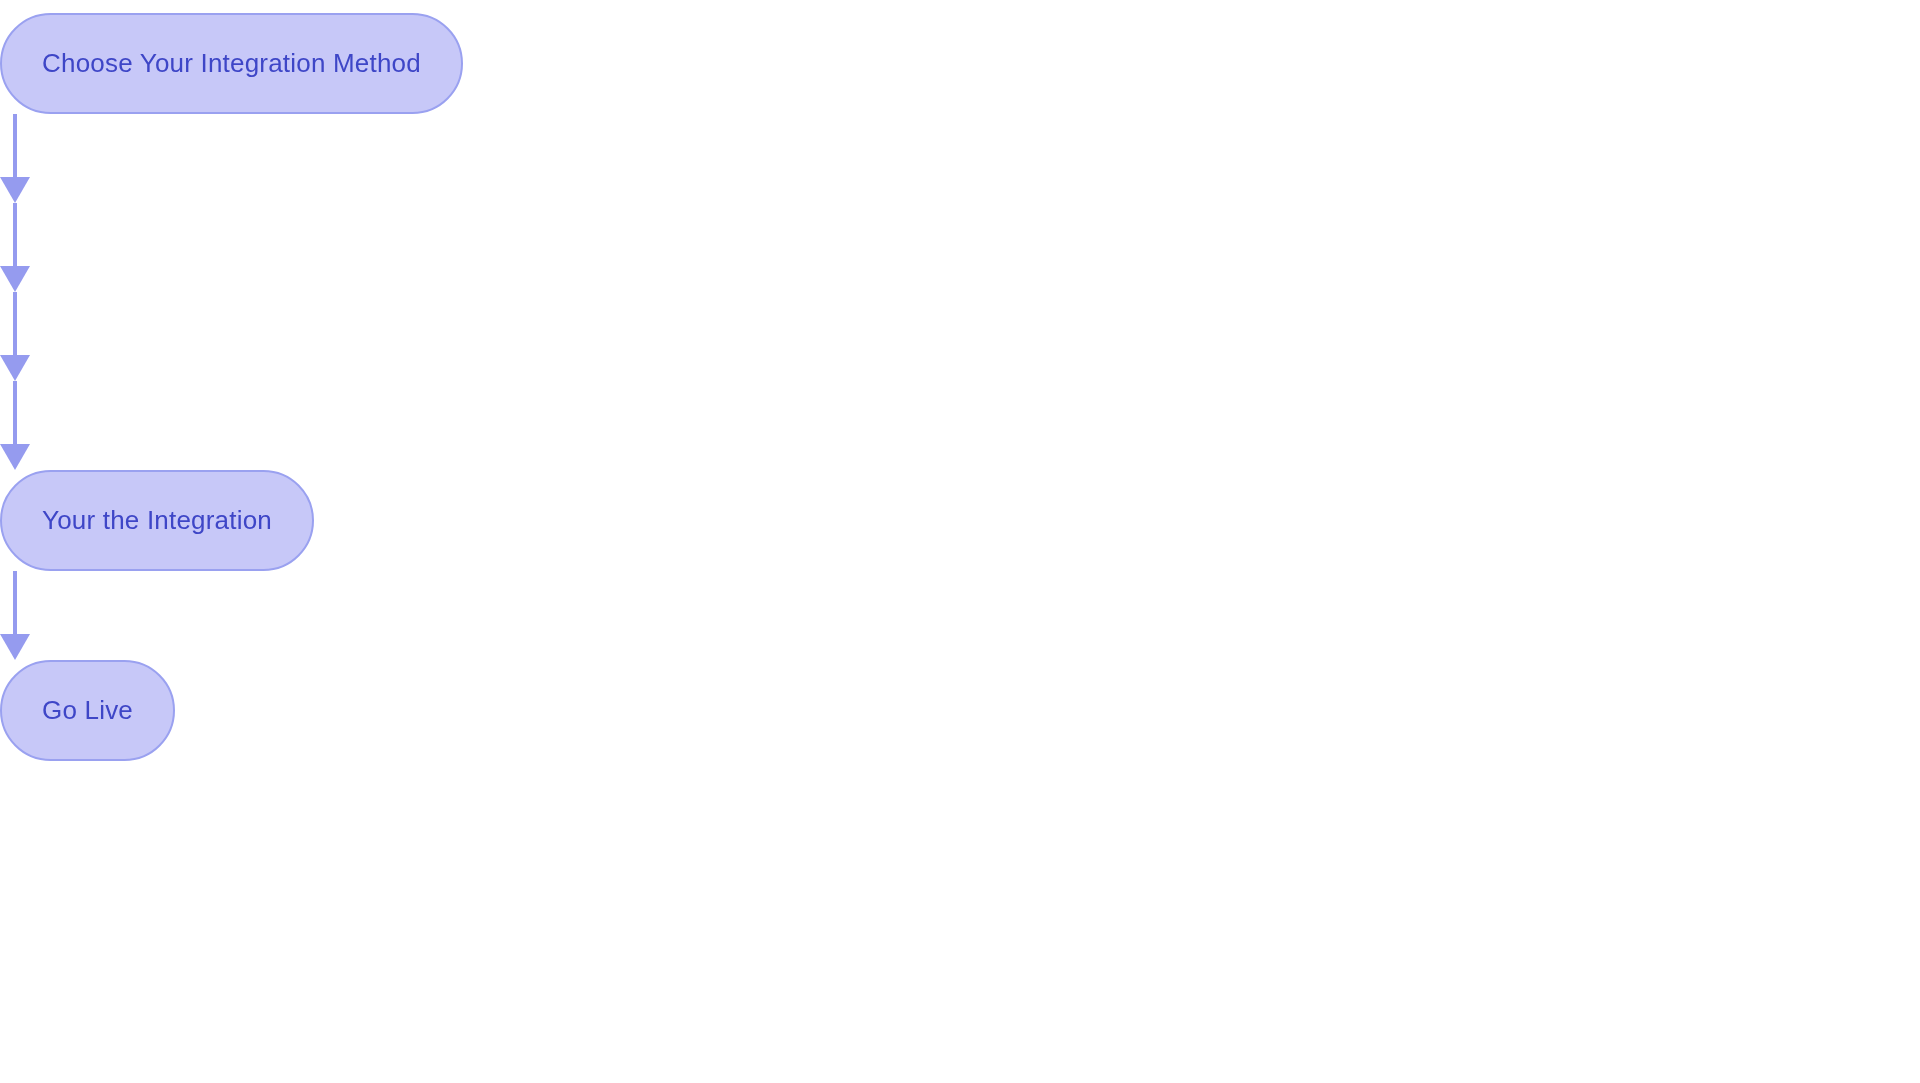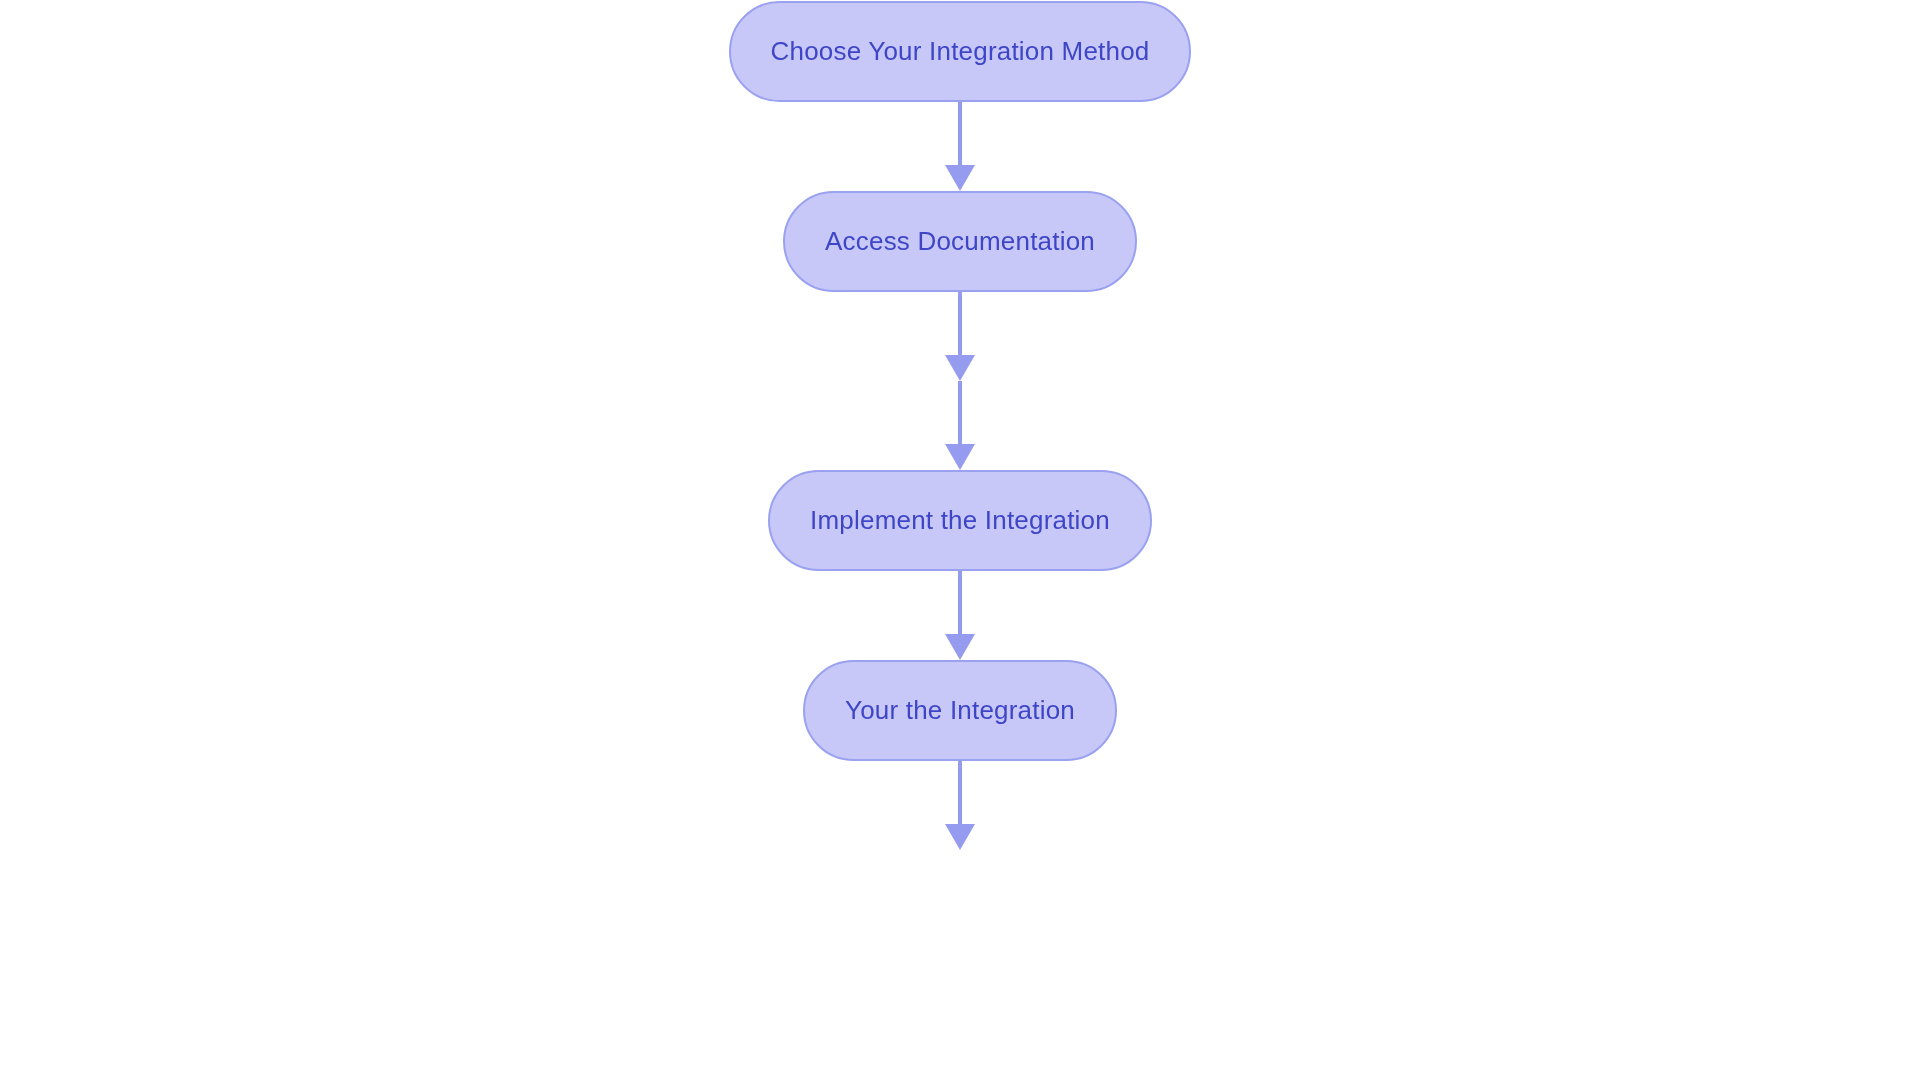--- a/index.html
+++ b/index.html
@@ -21,24 +21,24 @@
     position: relative;
     width: 1920px;
     height: 1083px;
     background: var(--bg);
   }
   .flow-column {
     position: absolute;
     left: 0;
     top: 0;
     width: 100%;
-    padding-top: 1px;
+    padding-top: 13px;
     display: flex;
     flex-direction: column;
-    align-items: center;
+    align-items: flex-start;
   }
   .flow-node {
     height: 101px;
     min-width: 155px;
     padding: 0 40px;
     border-radius: 50.5px;
     background: var(--node-fill);
     border: 2px solid var(--node-border);
     display: flex;
     align-items: center;
@@ -81,47 +81,44 @@
   <div class="flow-column">
   <div class="flow-node">
     <span class="flow-node-label">Choose Your Integration Method</span>
   </div>
 
   <div class="flow-arrow">
     <div class="flow-arrow-line"></div>
     <div class="flow-arrow-head"></div>
   </div>
 
-  <div class="flow-node">
-    <span class="flow-node-label">Access Documentation</span>
-  </div>
 
   <div class="flow-arrow">
     <div class="flow-arrow-line"></div>
     <div class="flow-arrow-head"></div>
   </div>
 
 
   <div class="flow-arrow">
     <div class="flow-arrow-line"></div>
     <div class="flow-arrow-head"></div>
   </div>
 
-  <div class="flow-node">
-    <span class="flow-node-label">Implement the Integration</span>
-  </div>
 
   <div class="flow-arrow">
     <div class="flow-arrow-line"></div>
     <div class="flow-arrow-head"></div>
   </div>
 
   <div class="flow-node">
     <span class="flow-node-label">Your the Integration</span>
   </div>
 
   <div class="flow-arrow">
     <div class="flow-arrow-line"></div>
     <div class="flow-arrow-head"></div>
   </div>
 
+  <div class="flow-node">
+    <span class="flow-node-label">Go Live</span>
+  </div>
 </div>
 </div>
 
 </body></html>

